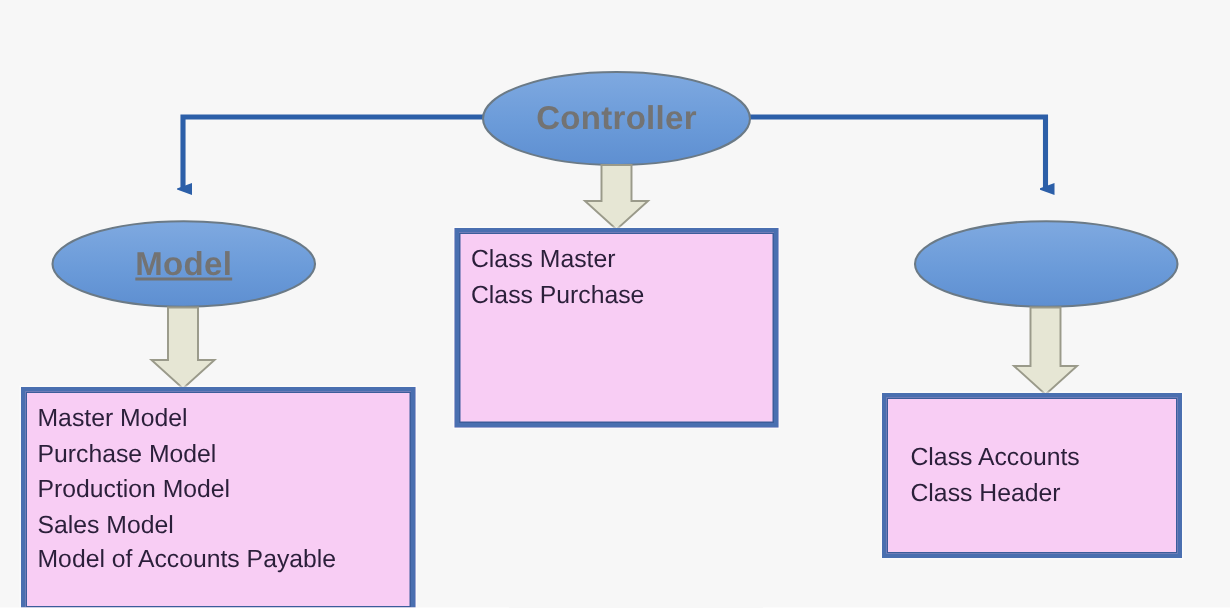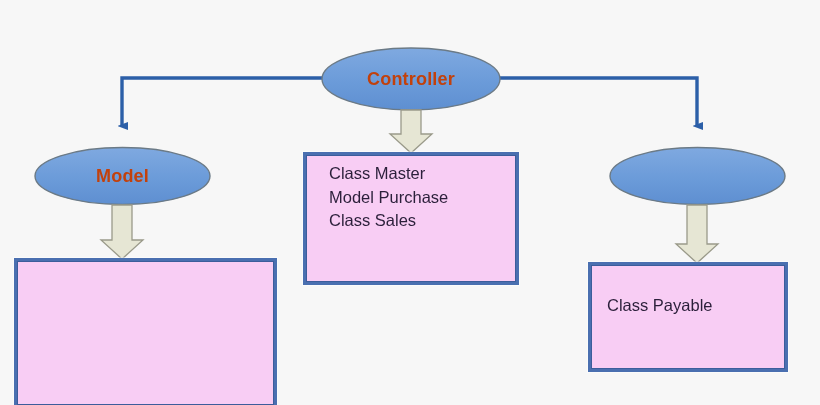--- a/index.html
+++ b/index.html
@@ -21,23 +21,23 @@
     top: 0;
     width: 820px;
     height: 405px;
   }
   .node-ellipse-label {
     position: absolute;
     display: flex;
     align-items: center;
     justify-content: center;
     font-family: "Liberation Sans", sans-serif;
-    font-size: 18px;
+    font-size: 22px;
     font-weight: bold;
-    color: #c2410c;
+    color: #737373;
     letter-spacing: 0.2px;
     pointer-events: none;
   }
   .class-box {
     position: absolute;
     box-sizing: border-box;
     background: #f8cdf4;
     border: 3px solid #4a6fb0;
     box-shadow: 0 0 0 1px rgba(255,255,255,0.45);
   }
@@ -106,36 +106,43 @@
       <path d="M112,205 L132,205 L132,240 L143,240 L122,259 L101,240 L112,240 Z" fill="#e6e6d4" stroke="#9a9a8a" stroke-width="1.3" stroke-linejoin="miter"></path>
     </g>
 
     <g>
       <path d="M687,205 L707,205 L707,244 L718,244 L697,263 L676,244 L687,244 Z" fill="#e6e6d4" stroke="#9a9a8a" stroke-width="1.3" stroke-linejoin="miter"></path>
     </g>
   </svg>
 
   <div class="node-ellipse-label" style="left:322px; top:48px; width:178px; height:62px;">Controller</div>
 
-  <div class="node-ellipse-label" style="left:35px; top:147px; width:175px; height:58px;">Model</div>
+  <div class="node-ellipse-label" style="left:35px; top:147px; width:175px; height:58px;text-decoration:underline;">Model</div>
 
 
   <div class="class-box" style="left:303px; top:152px; width:216px; height:133px;">
     <div class="inner-line"></div>
   </div>
-  <div class="class-list" style="left:306px; top:156px; width:212px; height:127px;margin-left:15px;">
+  <div class="class-list" style="left:306px; top:156px; width:212px; height:127px;">
     <div>Class Master</div>
-    <div>Model Purchase</div>
-    <div>Class Sales</div>
+    <div>Class Purchase</div>
   </div>
 
   <div class="class-box" style="left:14px; top:258px; width:263px; height:150px;">
     <div class="inner-line"></div>
+  </div>
+  <div class="class-list" style="left:17px; top:262px; width:259px; height:140px;">
+    <div>Master Model</div>
+    <div>Purchase Model</div>
+    <div>Production Model</div>
+    <div>Sales Model</div>
+    <div>Model of Accounts Payable</div>
   </div>
 
   <div class="class-box" style="left:588px; top:262px; width:200px; height:110px;">
     <div class="inner-line"></div>
   </div>
   <div class="class-list" style="left:599px; top:288px; width:185px; height:60px;">
-    <div>Class Payable</div>
+    <div>Class Accounts</div>
+    <div>Class Header</div>
   </div>
 
 </div>
 
 </body></html>

